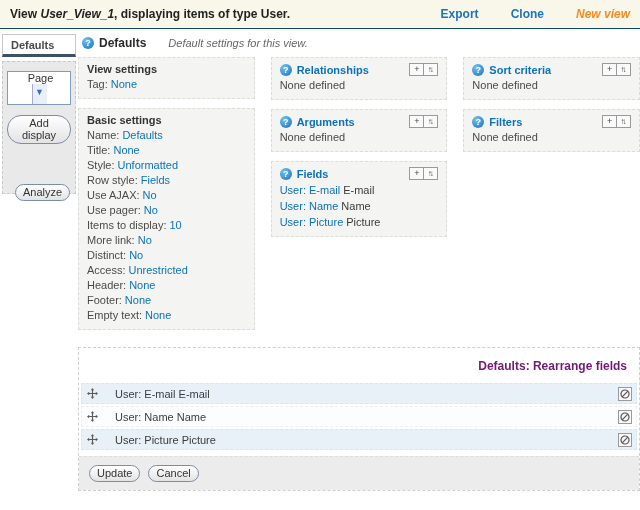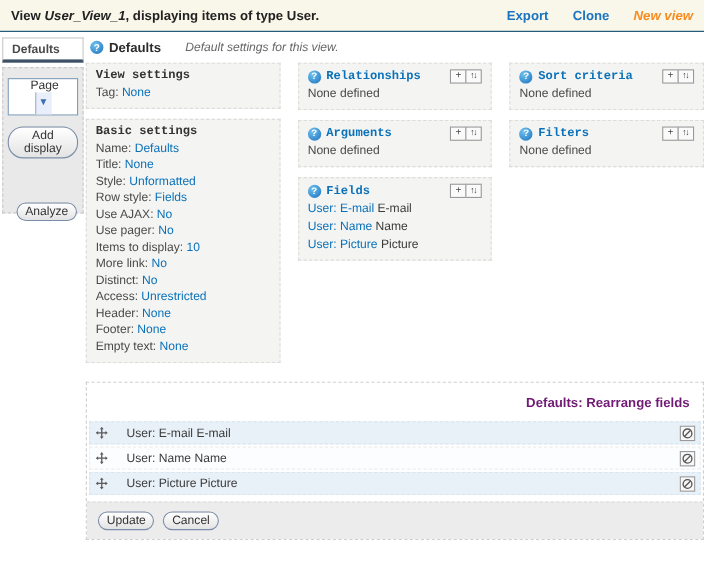--- a/index.html
+++ b/index.html
@@ -11,21 +11,21 @@
     font-size:11px; color:#3b3b3b;
   }
   
   .topbar {
     height:29px; background:#f9f7e9; border-bottom:1px solid #0c4a6e;
     display:flex; align-items:center; justify-content:space-between;
     padding:0 10px;
   }
   .topbar-title { font-weight:bold; font-size:12px; color:#222; }
   .topbar-title .vname { font-style:italic; }
-  .topbar-links { display:flex; gap:22px; }
+  .topbar-links { display:flex; gap:32px; }
   .tb-link { font-weight:bold; font-size:12px; color:#1b74c0; cursor:pointer; }
   .tb-link.newview { color:#f68b1f; font-style:italic; }
 
   
   .workspace { position:relative; margin-top:5px; padding-left:78px; }
 
   .sidebar { position:absolute; left:2px; top:0; width:74px; }
   .tab-defaults {
     background:#fff; border:1px solid #c8c8c8; border-bottom:3px solid #3d5166;
     padding:4px 0 3px 8px; font-weight:bold; color:#4a4a4a; cursor:pointer;
@@ -60,21 +60,21 @@
     color:#fff; font-size:9px; font-weight:bold; text-align:center; line-height:12px;
     flex:none; cursor:pointer;
   }
 
   .cols { display:flex; gap:16px; }
   .col { flex:1; min-width:0; }
   .box {
     background:#f4f4f2; border:1px dashed #dcdcd8;
     padding:5px 8px 6px 8px; margin-bottom:9px;
   }
-  .box-head { display:flex; align-items:center; margin-bottom:2px;font-family:Liberation Mono, monospace; }
+  .box-head { display:flex; align-items:center; margin-bottom:2px; }
   .box-title-plain { font-weight:bold; color:#333; }
   .box-title-link { font-weight:bold; color:#0b72ba; margin-left:5px; cursor:pointer; }
   .mini-btns { margin-left:auto; display:flex; }
   .mini-btn {
     width:15px; height:13px; border:1px solid #999; background:#fafafa;
     font-size:9px; line-height:11px; text-align:center; color:#444; cursor:pointer;
   }
   .mini-btn + .mini-btn { margin-left:-1px; letter-spacing:-2px; font-size:8px; padding-right:2px; }
   .kv-line { line-height:15px; white-space:nowrap; color:#4a4a4a; }
   .kv-value { color:#0b72ba; margin-left:3px; cursor:pointer; }

